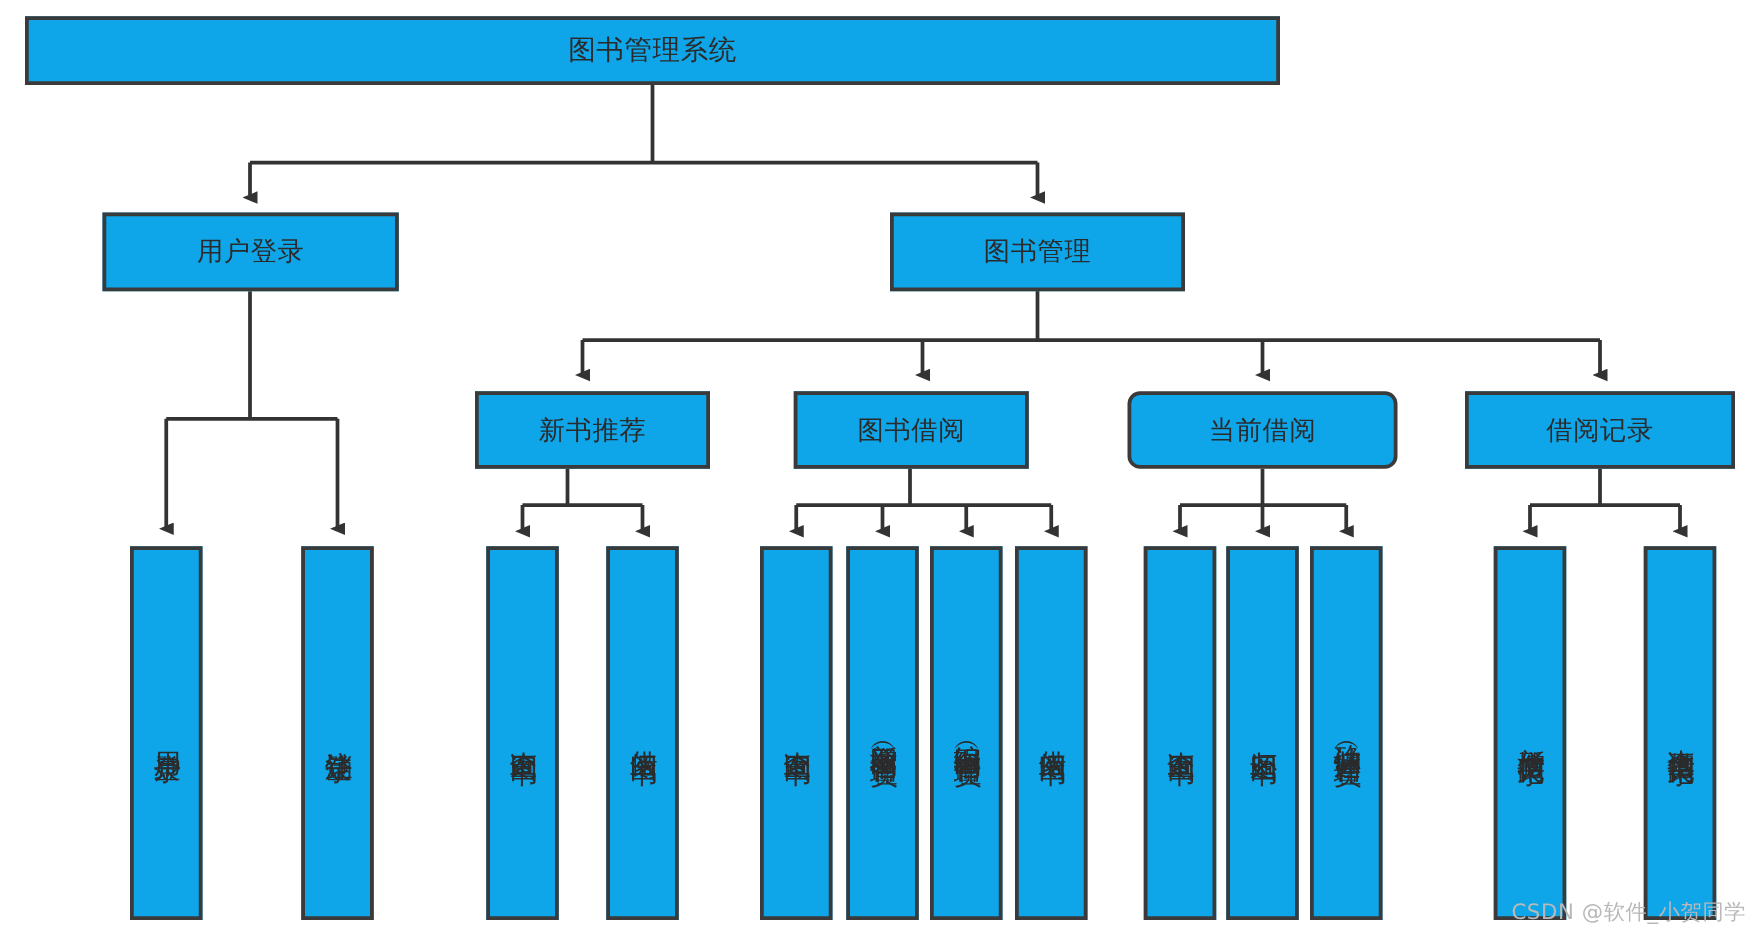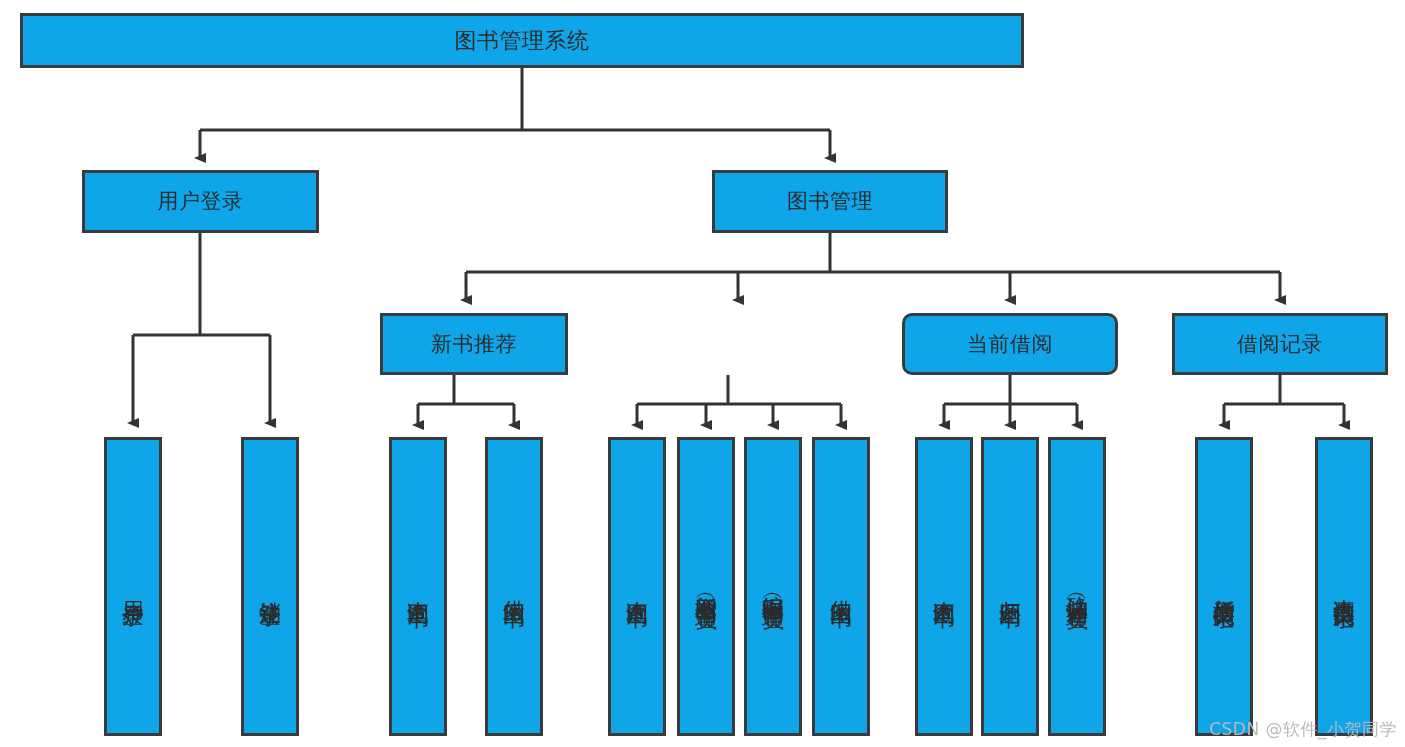--- a/index.html
+++ b/index.html
@@ -129,20 +129,23 @@
   <div class="node" style="left:82px; top:170px; width:237px; height:63px;">
     <span class="label">用户登录</span>
   </div>
   <div class="node" style="left:712px; top:170px; width:236px; height:63px;">
     <span class="label">图书管理</span>
   </div>
 
   <div class="node" style="left:360px; top:313px; width:188px; height:62px;margin-left:20px;">
     <span class="label">新书推荐</span>
   </div>
+  <div class="node" style="left:635px; top:313px; width:188px; height:62px;">
+    <span class="label">图书借阅</span>
+  </div>
   <div class="node" style="left:902px; top:313px; width:216px; height:62px;border-radius:10px;">
     <span class="label">当前借阅</span>
   </div>
   <div class="node" style="left:1172px; top:313px; width:216px; height:62px;">
     <span class="label">借阅记录</span>
   </div>
 
   <div class="node vert" style="left:104px; top:437px; width:58px; height:299px;">
     <span class="label">用户登录</span>
   </div>

